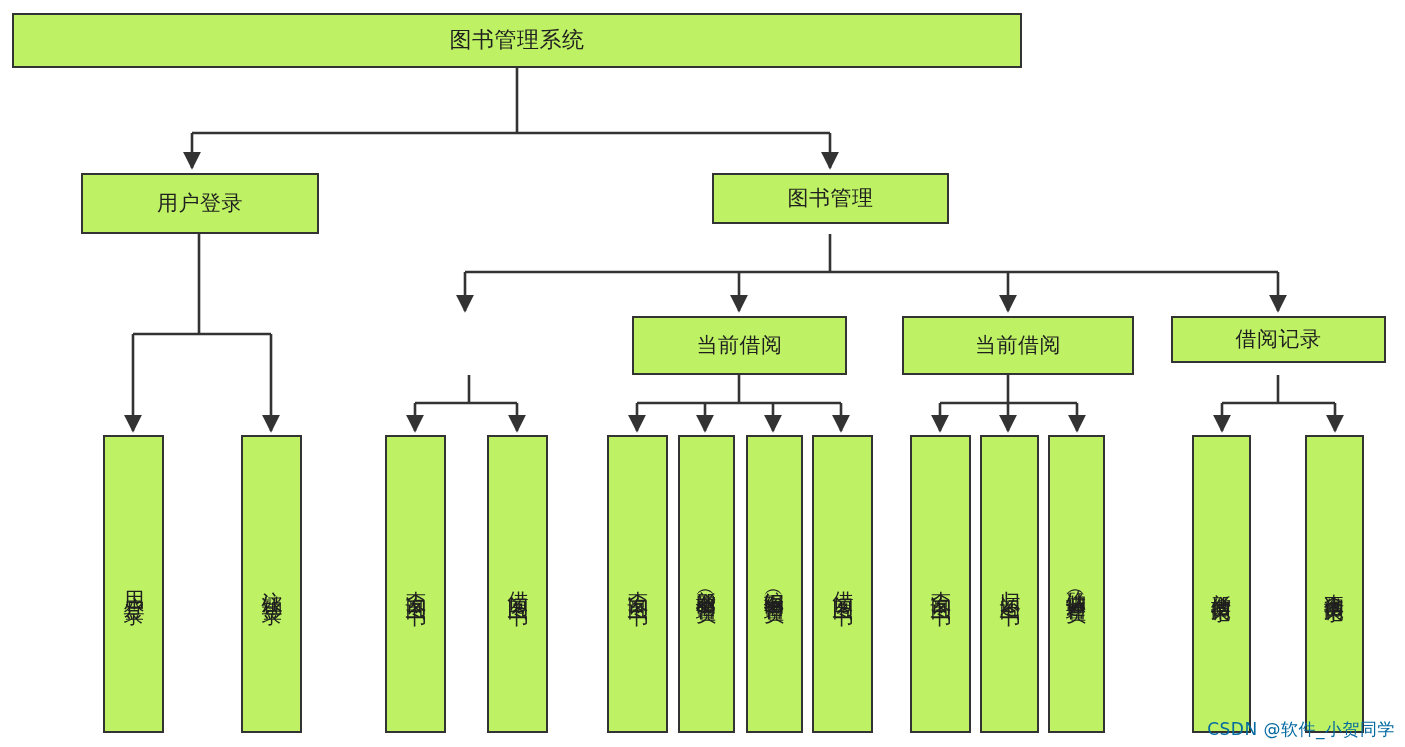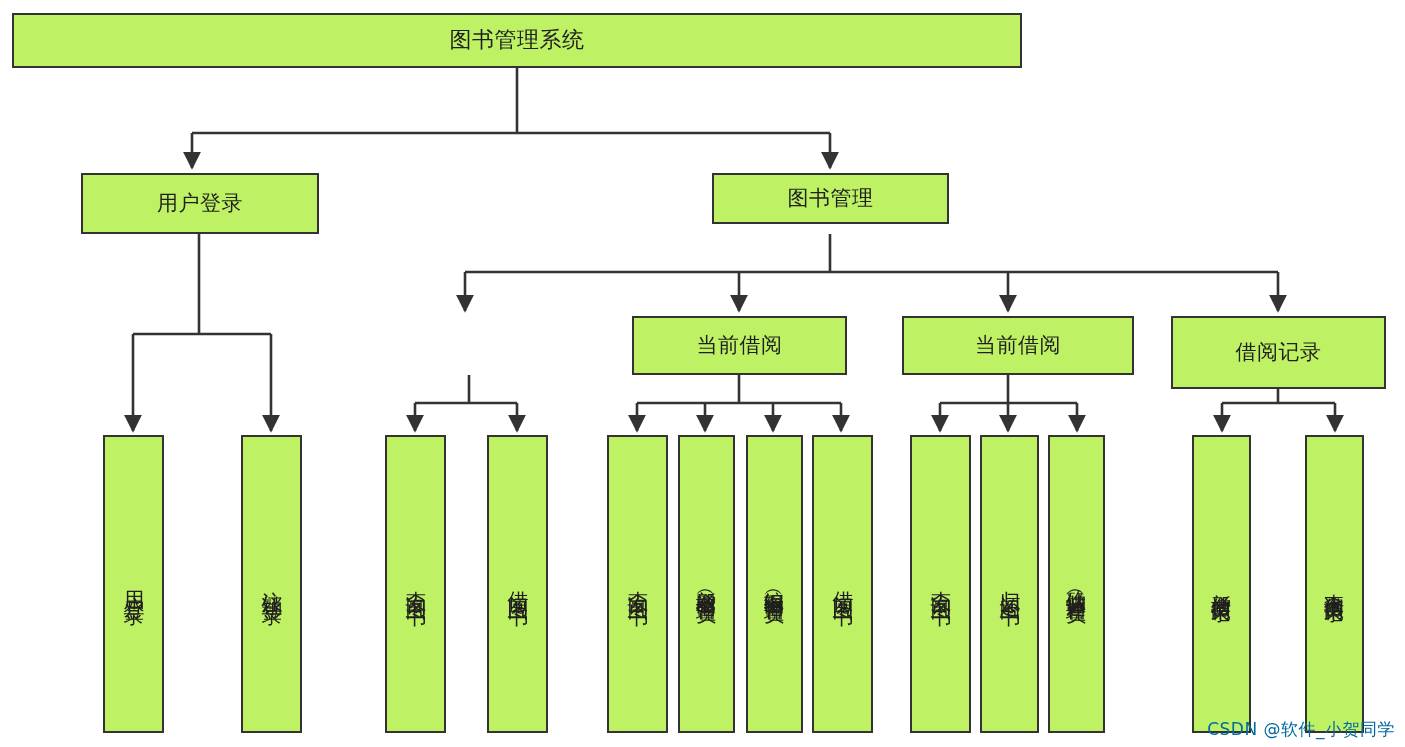--- a/index.html
+++ b/index.html
@@ -141,21 +141,21 @@
 
 
   <div class="node" style="left:632px; top:316px; width:215px; height:59px;">
     <span class="node-label">当前借阅</span>
   </div>
 
   <div class="node" style="left:902px; top:316px; width:232px; height:59px;">
     <span class="node-label">当前借阅</span>
   </div>
 
-  <div class="node" style="left:1171px; top:316px; width:215px; height:73px;">
+  <div class="node" style="left:1171px; top:316px; width:215px; height:47px;">
     <span class="node-label">借阅记录</span>
   </div>
 
   <div class="node leaf" style="left:103px; top:435px; width:61px; height:298px;">
     <span class="node-label">用户登录</span>
   </div>
 
   <div class="node leaf" style="left:241px; top:435px; width:61px; height:298px;">
     <span class="node-label">注销登录</span>
   </div>

